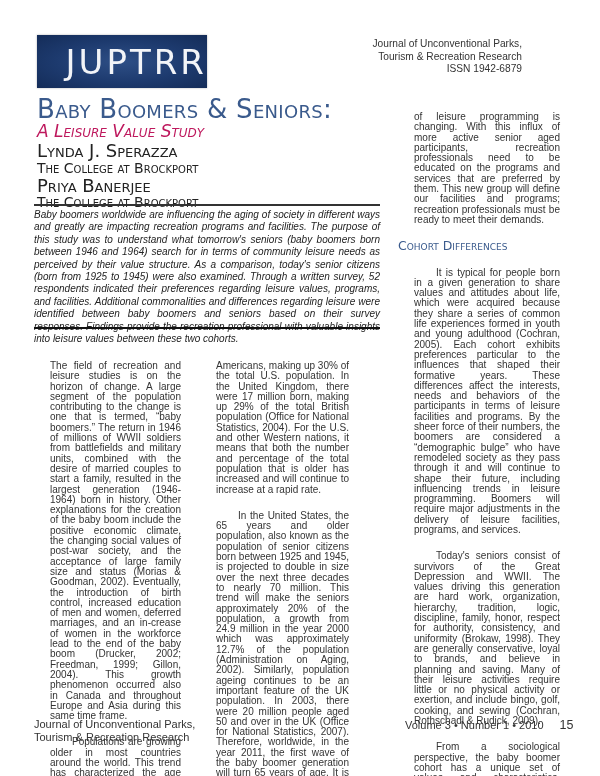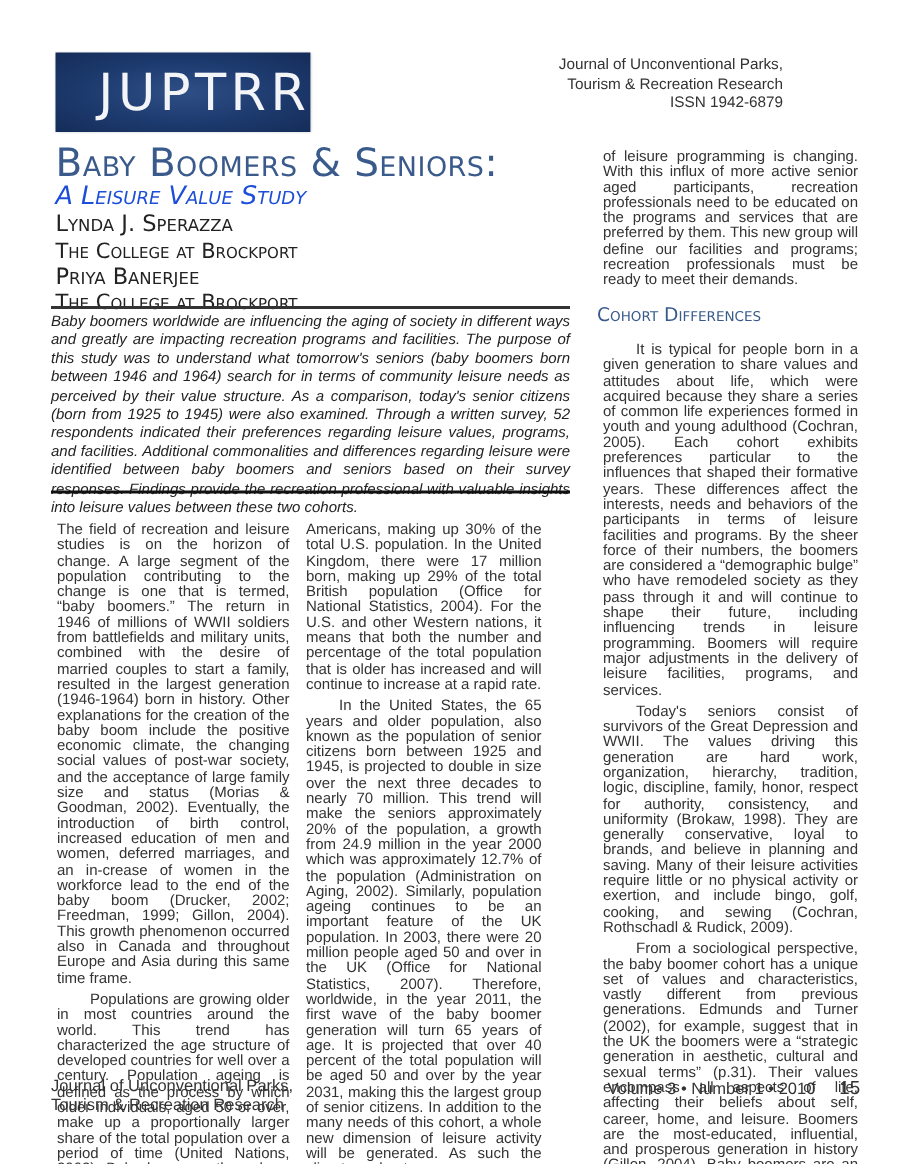--- a/index.html
+++ b/index.html
@@ -3,29 +3,29 @@
 <meta charset="utf-8">
 <style>
   html, body { margin:0; padding:0; background:#ffffff; }
   body { width:600px; height:776px; position:relative; overflow:hidden; font-family:"Liberation Sans", sans-serif; color:#333; }
   .logo { position:absolute; left:37px; top:35px; width:170px; height:53px;
     background: radial-gradient(ellipse at center, #2e4f86 0%, #1d3a6e 55%, #142c58 100%);
     box-shadow: 0 0 2px rgba(0,0,0,0.3); display:flex; align-items:center; justify-content:flex-end; }
   .logo span { color:#f2f4f8; font-family:"DejaVu Sans", sans-serif; font-size:34px; letter-spacing:3px; font-weight:normal; }
   .journal-info { position:absolute; right:78px; top:38px; text-align:right; font-size:10.2px; line-height:12.5px; color:#333; }
   .title { position:absolute; left:37px; top:95px; font-family:"DejaVu Sans", sans-serif; font-variant:small-caps; font-size:26px; color:#3a5a8c; letter-spacing:0.3px; line-height:28px; }
-  .subtitle { position:absolute; left:37px; top:122px; font-family:"DejaVu Sans", sans-serif; font-variant:small-caps; font-style:italic; font-size:17px; color:#1d4ed8; line-height:18px; }
+  .subtitle { position:absolute; left:37px; top:122px; font-family:"DejaVu Sans", sans-serif; font-variant:small-caps; font-style:italic; font-size:17px; color:#be185d; line-height:18px; }
   .author { position:absolute; left:37px; font-family:"DejaVu Sans", sans-serif; font-variant:small-caps; color:#222; }
-  .author.name { font-size:15px; }
+  .author.name { font-size:18px; }
   .author.aff { font-size:14px; }
   .rule1 { position:absolute; left:34px; top:204px; width:346px; height:0; border-top:2px solid #333; }
   .abstract { position:absolute; left:34px; top:209px; width:346px; font-style:italic; font-size:10px; line-height:12.4px; text-align:justify; color:#222; }
   .rule2 { position:absolute; left:34px; top:327px; width:346px; height:0; border-top:2.5px solid #111; }
   .col { position:absolute; font-size:10px; line-height:10.3px; text-align:justify; color:#333; }
-  .col p { margin:4px; }
+  .col p { margin:16px; }
   .col p.indent { text-indent:22px; }
   .col1 { left:34px; top:345px; width:163px; }
   .col2 { left:200px; top:345px; width:165px; }
   .col3 { left:398px; top:96px; width:178px; }
   .section-head { font-family:"DejaVu Sans", sans-serif; font-variant:small-caps; color:#3a5a8c; font-size:12.5px; margin:12px 0 14px 0; text-align:left; }
   .footer-left { position:absolute; left:34px; top:718px; font-size:11px; line-height:13px; color:#333; }
   .footer-right { position:absolute; left:405px; top:718px; font-size:11px; color:#333; }
   .footer-right .pg { margin-left:16px; font-size:12.5px;text-align:center; }
 </style>
 </head>

